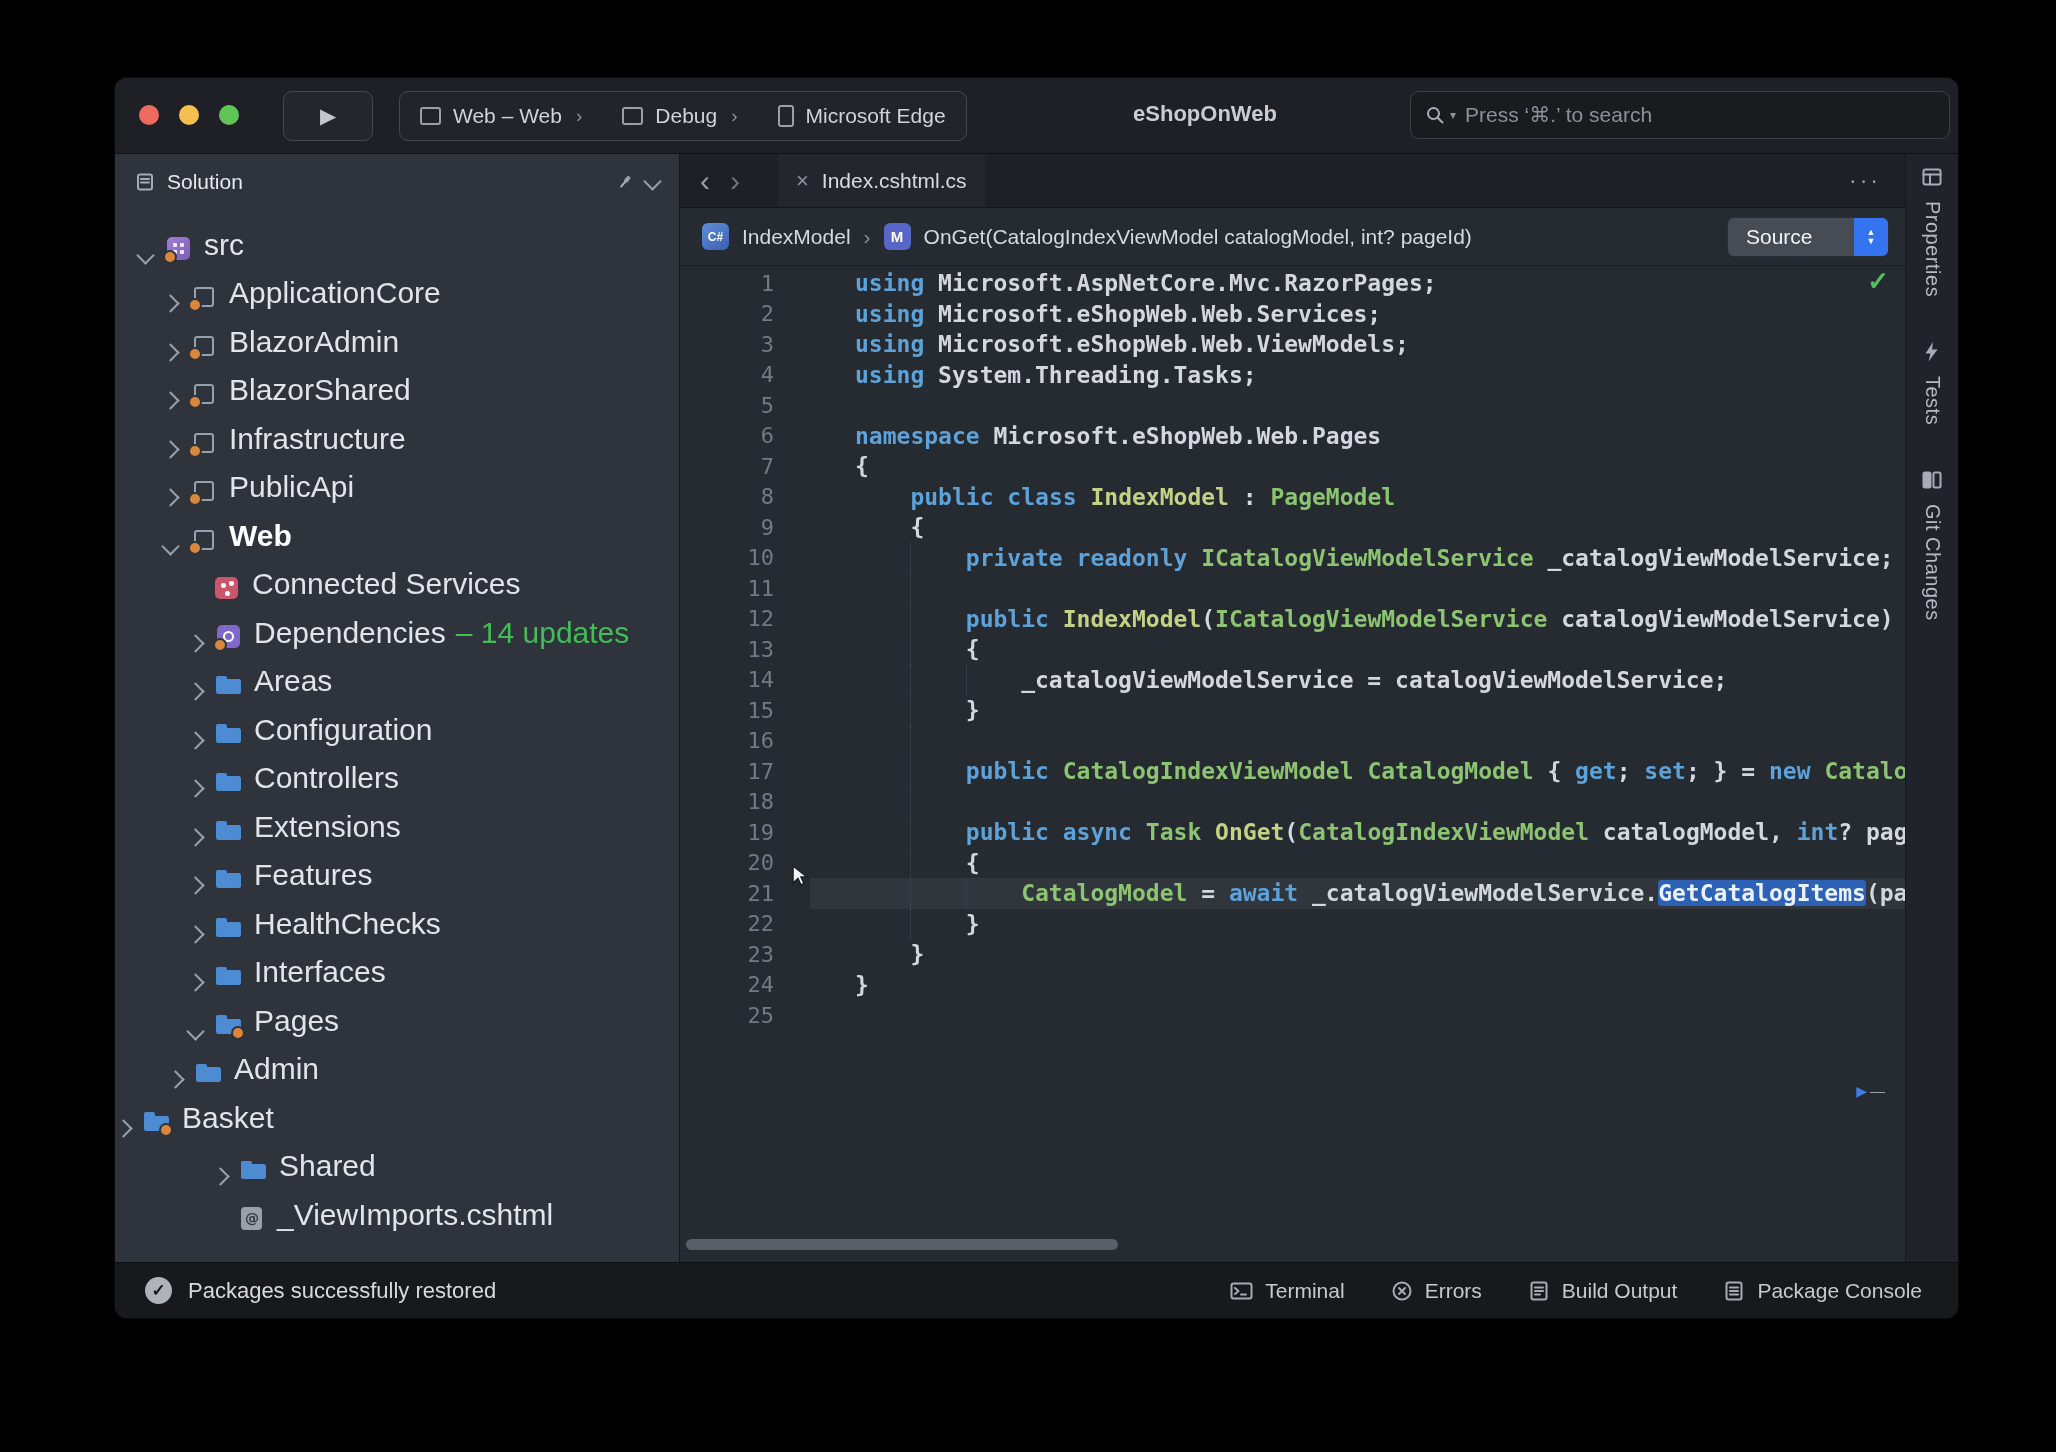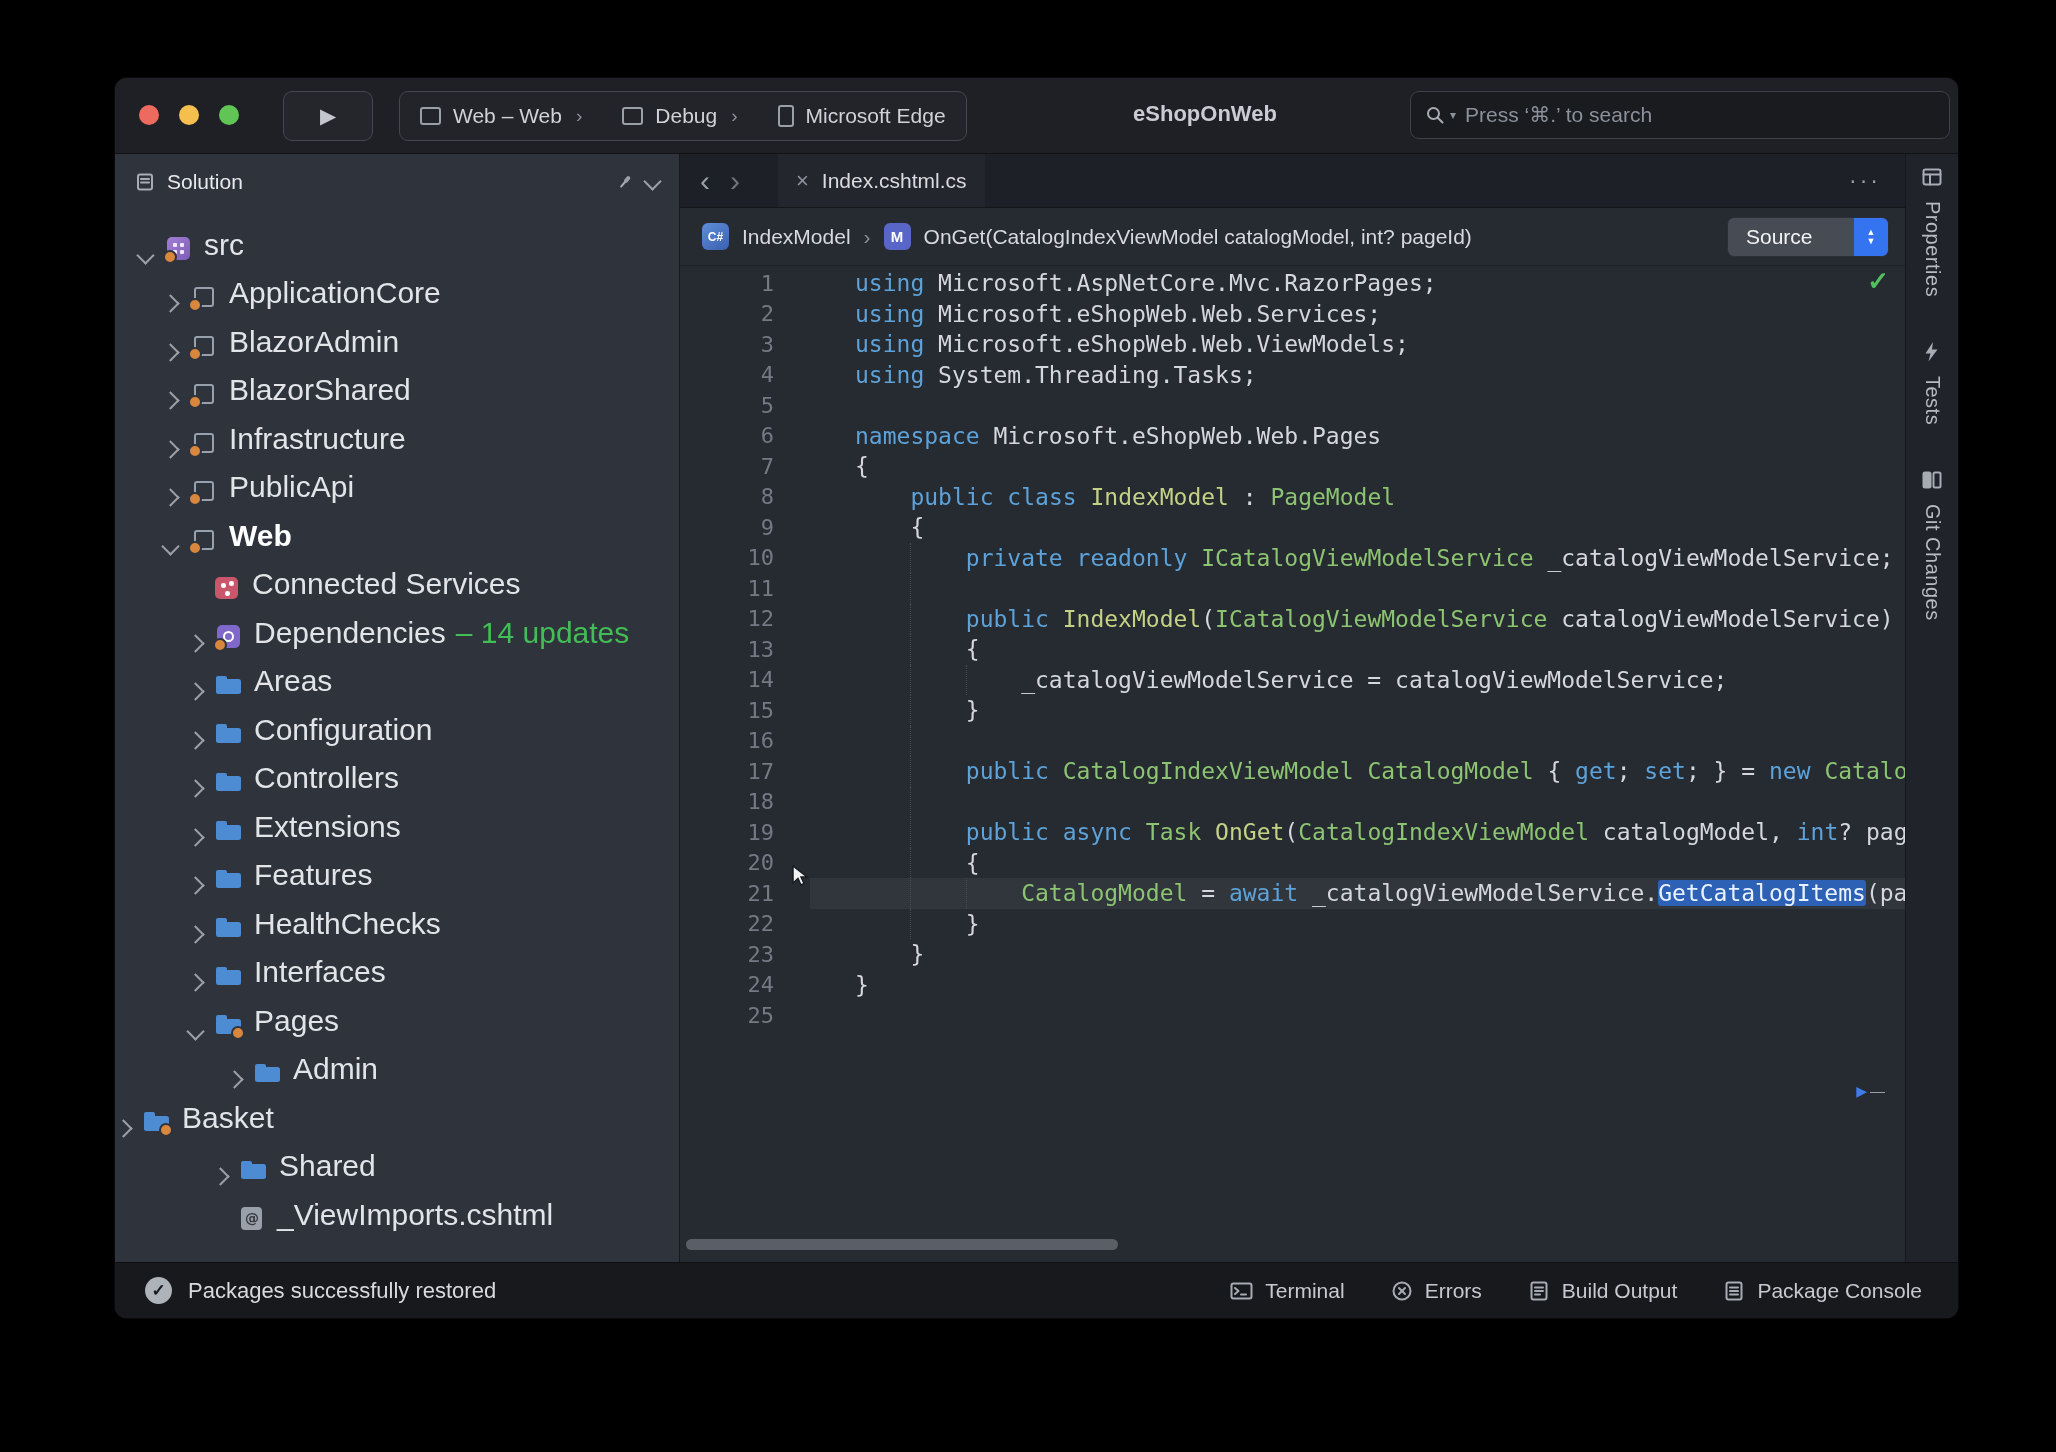--- a/index.html
+++ b/index.html
@@ -68,21 +68,21 @@
   .badge.m{background:#5866c8;font-size:15px;}
   .crumbtxt{font-size:21px;color:#d6d9dd;white-space:nowrap;}
   .crumbsep{color:#8d929b;font-size:21px;}
   .srcpop{margin-left:auto;margin-right:16px;height:40px;display:flex;align-items:center;background:#474b54;border:1px solid #2c2f36;border-radius:7px;padding-left:18px;gap:14px;color:#f2f3f5;font-size:21px;min-width:162px;justify-content:space-between;box-sizing:border-box;}
   .srccap{width:34px;height:38px;background:#3574f0;border-radius:0 6px 6px 0;display:flex;flex-direction:column;align-items:center;justify-content:center;color:#fff;font-size:9px;line-height:9px;flex:none;}
 
   .codewrap{flex:1;position:relative;overflow:hidden;padding-top:2px;}
   .cline{position:relative;height:30.5px;display:flex;align-items:center;font-family:"DejaVu Sans Mono",monospace;font-size:23px;color:#d4d7de;}
   .cline.hl::before{content:'';position:absolute;left:130px;right:0;top:0;bottom:0;background:rgba(255,255,255,.055);}
   .ln{width:120px;padding-right:26px;box-sizing:border-box;text-align:right;color:#747a85;flex:none;font-size:22px;}
-  .lc{position:absolute;left:175px;top:0;bottom:0;display:flex;align-items:center;white-space:pre;z-index:1;}
+  .lc{position:absolute;left:175px;top:0;bottom:0;display:flex;align-items:center;white-space:pre;z-index:1;font-weight:bold;}
   .guide{position:absolute;top:0;bottom:0;width:0;border-left:1px dotted #454b55;}
   .tk-kw{color:#5da2d8;} .tk-ty{color:#8cc471;} .tk-me{color:#c5d184;} .tk-pr{color:#8cc471;} .tk-pl{color:#d4d7de;}
   .tk-sel{background:#2d61b5;color:#eaf2ff;border-radius:3px;}
 
   .greencheck{position:absolute;top:112px;right:16px;color:#52c05e;font-size:26px;font-weight:700;z-index:3;}
   .hthumb{position:absolute;bottom:12px;left:6px;width:432px;height:11px;border-radius:5.5px;background:#595e67;z-index:3;}
   .edgemarker{position:absolute;top:928px;right:20px;display:flex;align-items:center;gap:3px;z-index:3;}
   .edgemarker .tri{color:#3f7ce8;font-size:14px;} .edgemarker .dash{color:#9aa0a8;font-size:15px;}
   .mousecursor{position:absolute;left:110px;top:710px;z-index:4;}
 
@@ -258,21 +258,21 @@
               <span class="ic ic-folder"></span>
               <span class="tlabel">Interfaces</span>
             </div>
             <div class="trow" style="padding-left: 72px;">
               <span class="chev down"></span>
               <span class="ic ic-folder">
                 <i class="ndot br"></i>
               </span>
               <span class="tlabel">Pages</span>
             </div>
-            <div class="trow" style="padding-left: 111px;">
+            <div class="trow" style="padding-left: 52px;">
               <span class="chev right"></span>
               <span class="ic ic-folder"></span>
               <span class="tlabel">Admin</span>
             </div>
             <div class="trow" style="">
               <span class="chev right"></span>
               <span class="ic ic-folder">
                 <i class="ndot br"></i>
               </span>
               <span class="tlabel">Basket</span>

